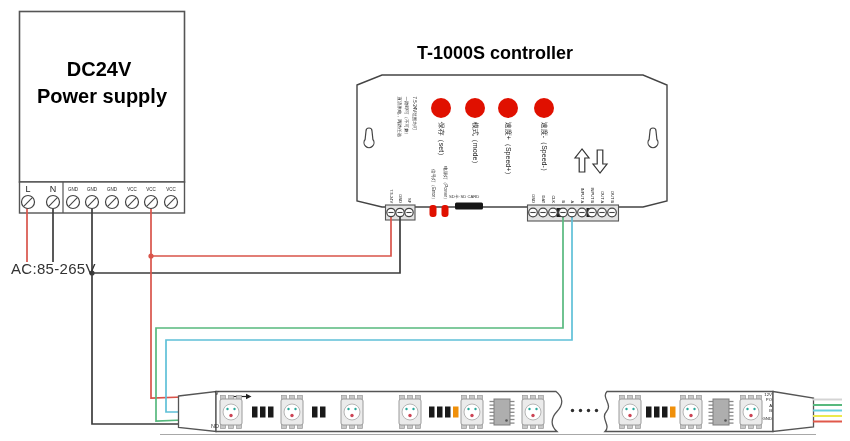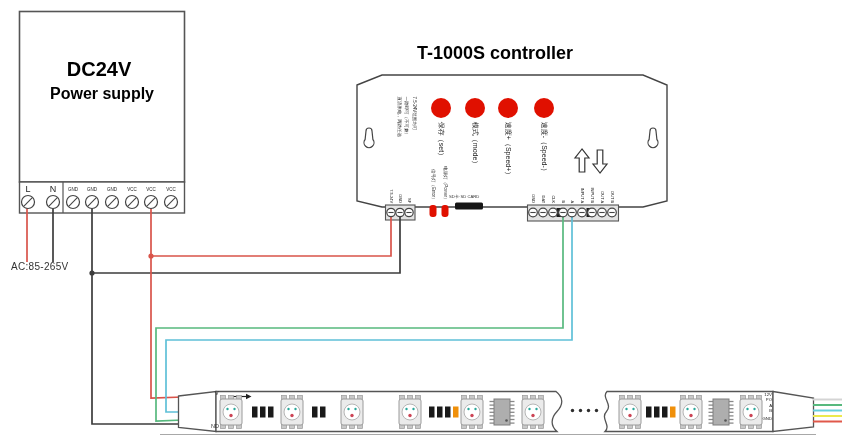--- a/index.html
+++ b/index.html
@@ -5,23 +5,23 @@
   html,body{margin:0;padding:0;background:#fff;}
   #stage{position:relative;width:850px;height:441px;background:#fff;overflow:hidden;
          font-family:"Liberation Sans",sans-serif;}
   #art{position:absolute;left:0;top:0;}
   #labels{position:absolute;left:0;top:0;width:850px;height:441px;pointer-events:none;}
   .lbl{position:absolute;color:#222;white-space:nowrap;line-height:1.1;
        font-family:"Liberation Sans",sans-serif;}
   .vlbl{transform:rotate(90deg);transform-origin:center center;}
   .big{font-weight:bold;color:#000;}
   #psu-title1{left:19px;width:160px;top:58px;font-size:20px;text-align:center;}
-  #psu-title2{left:19px;width:166px;top:85px;font-size:16px;text-align:center;}
+  #psu-title2{left:19px;width:166px;top:85px;font-size:20px;text-align:center;}
   #ctl-title{left:345px;width:300px;top:44px;font-size:18px;text-align:center;}
-  #ac-label{left:11px;top:261px;font-size:10px;letter-spacing:.3px;color:#333;}
+  #ac-label{left:11px;top:261px;font-size:15px;letter-spacing:.3px;color:#333;}
   #sd-label{left:449px;top:195px;font-size:4.2px;color:#333;}
   #strip-v{left:215px;top:390px;font-size:5.5px;color:#333;}
   #strip-nd{left:211px;top:423px;font-size:5.5px;color:#333;}
 </style>
 </head>
 <body>
 
 <div id="stage">
   <svg id="art" width="850" height="441" viewBox="0 0 850 441">
     <g id="base-layer">

